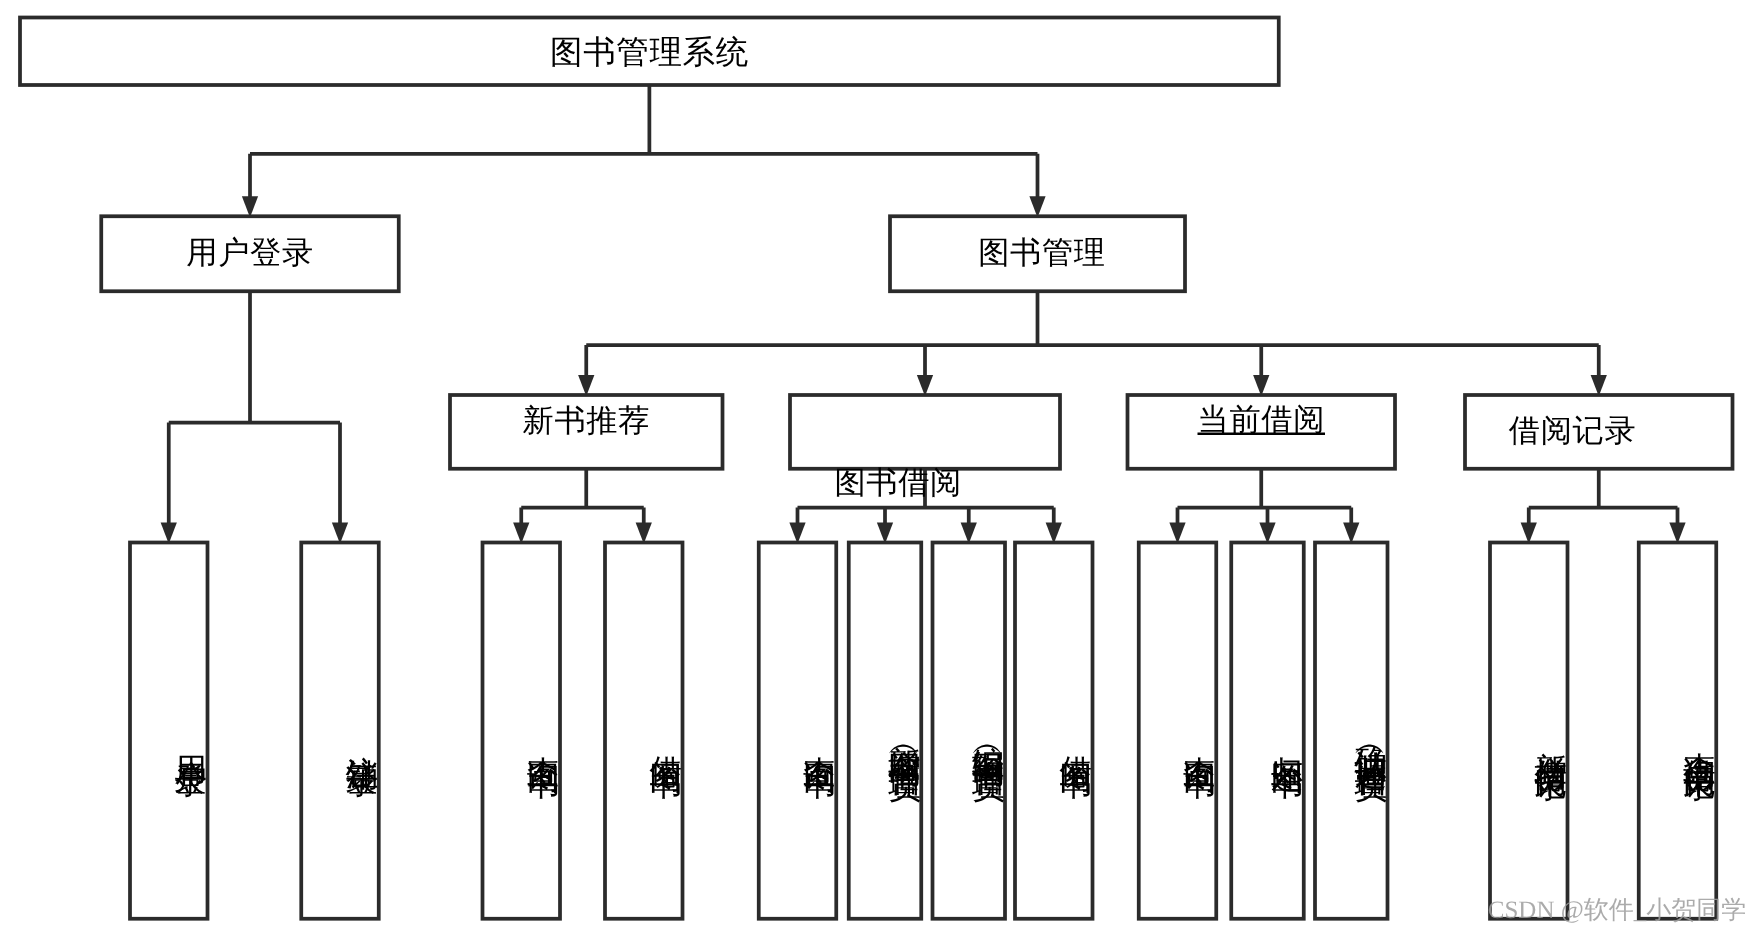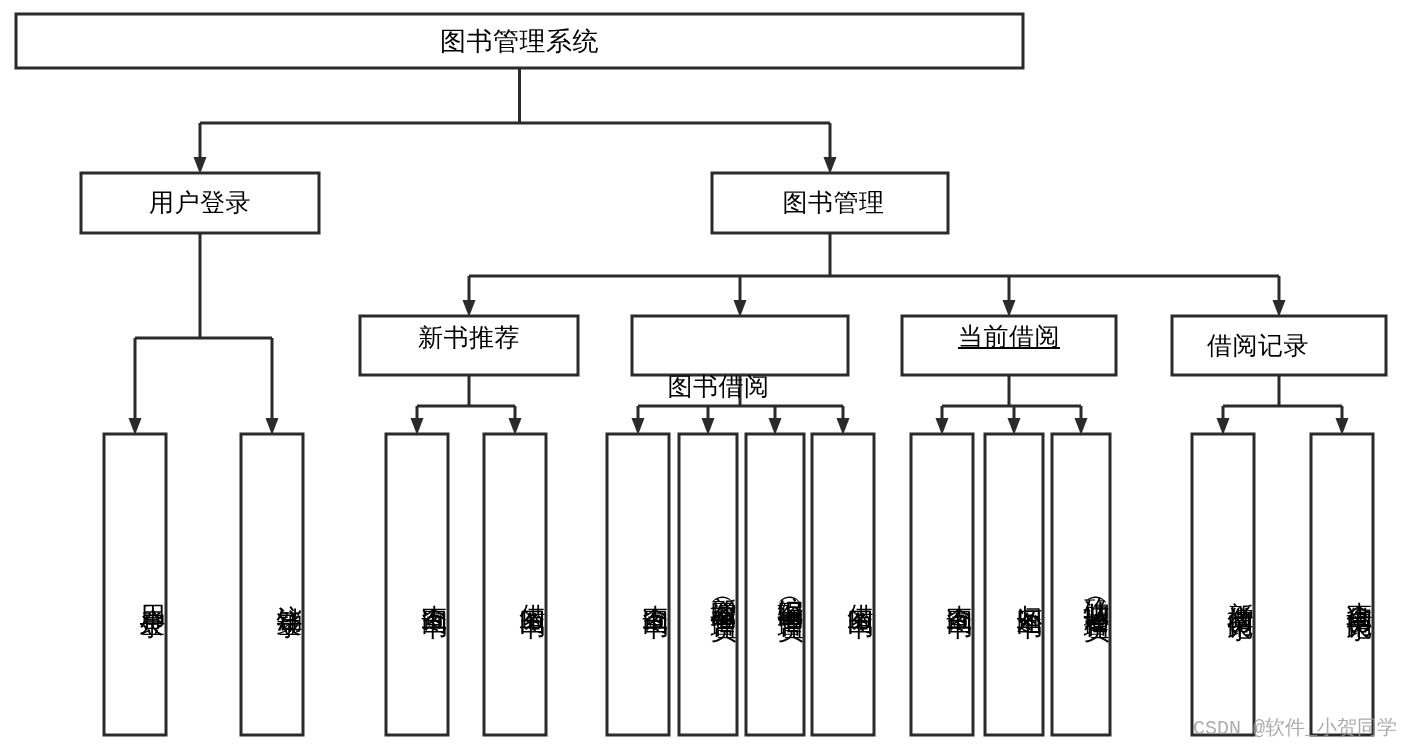--- a/index.html
+++ b/index.html
@@ -68,21 +68,21 @@
     justify-content: center;
     padding-top: 10px;
     box-sizing: border-box;
   }
   .watermark {
     position: absolute;
     right: 8px;
     bottom: 6px;
     font-size: 20px;
     color: #9d9d9d;
-    font-family: Liberation Mono, monospace;
+    font-family: Liberation Serif, serif;
     white-space: nowrap;
     opacity: 0.85;
   }
 </style>
 </head>
 <body>
 
 <div id="diagram-root">
 
   <svg class="flow" viewBox="0 0 1405 747" xmlns="http://www.w3.org/2000/svg">

